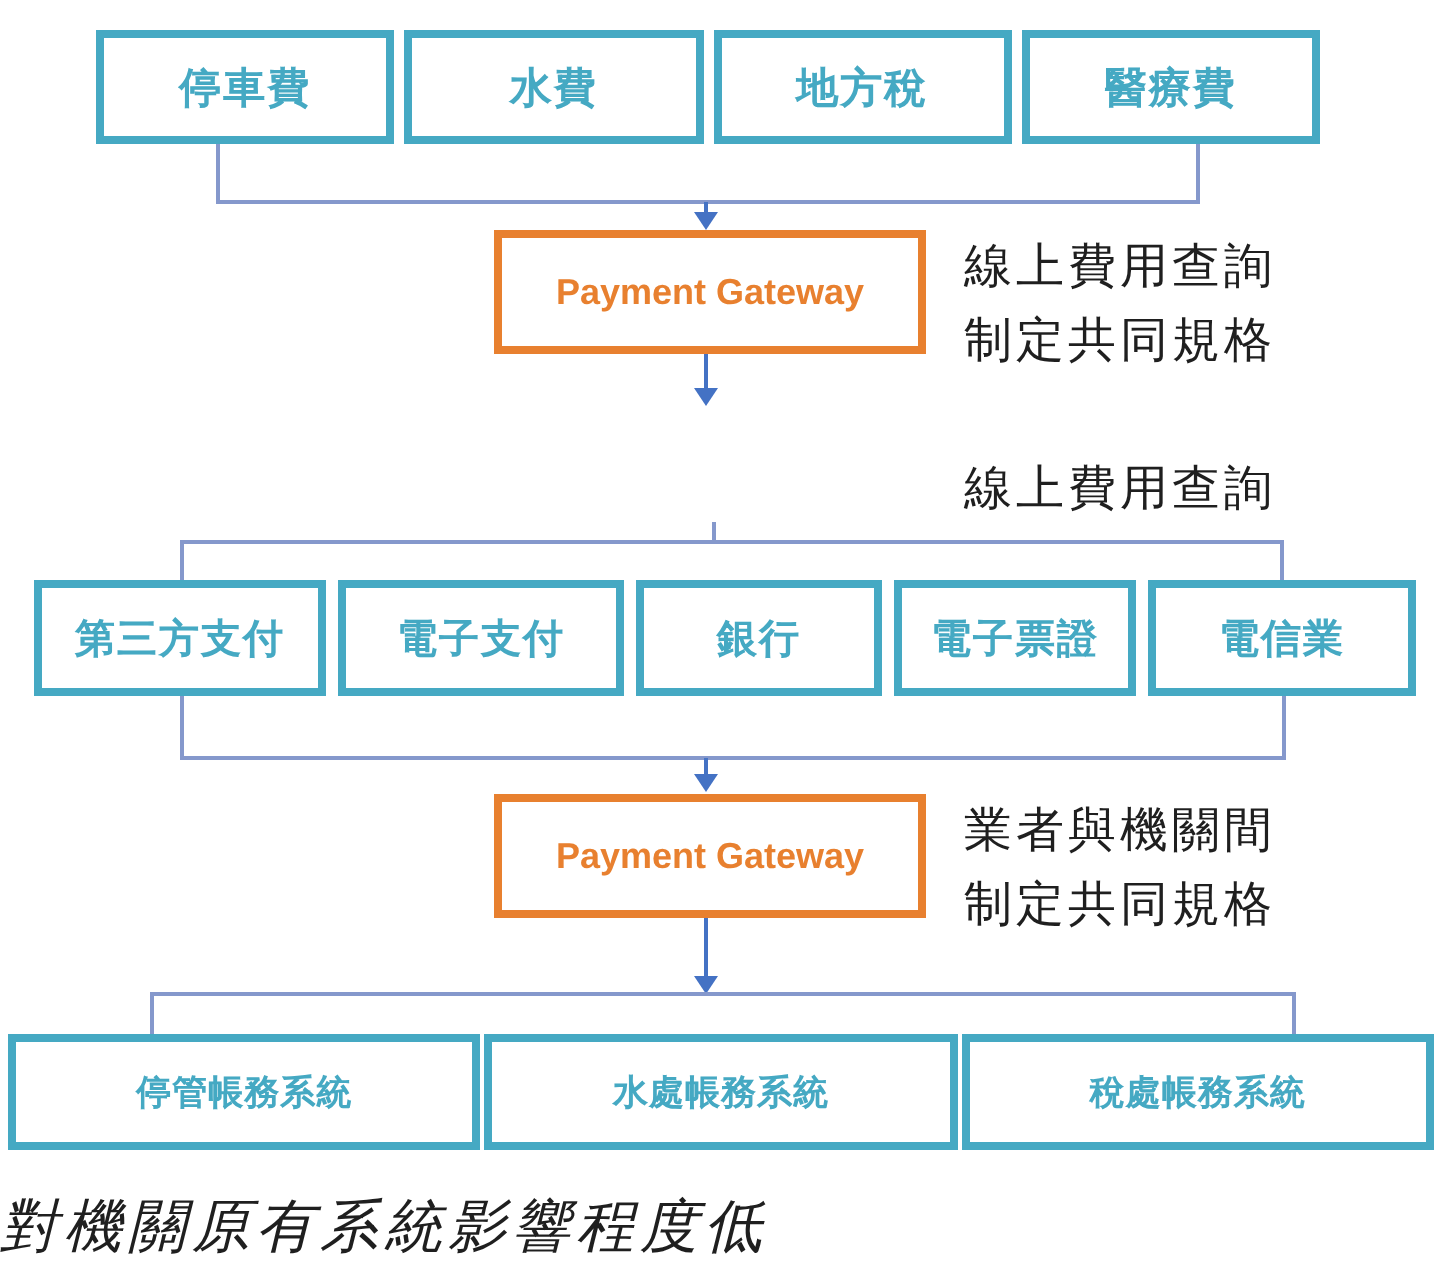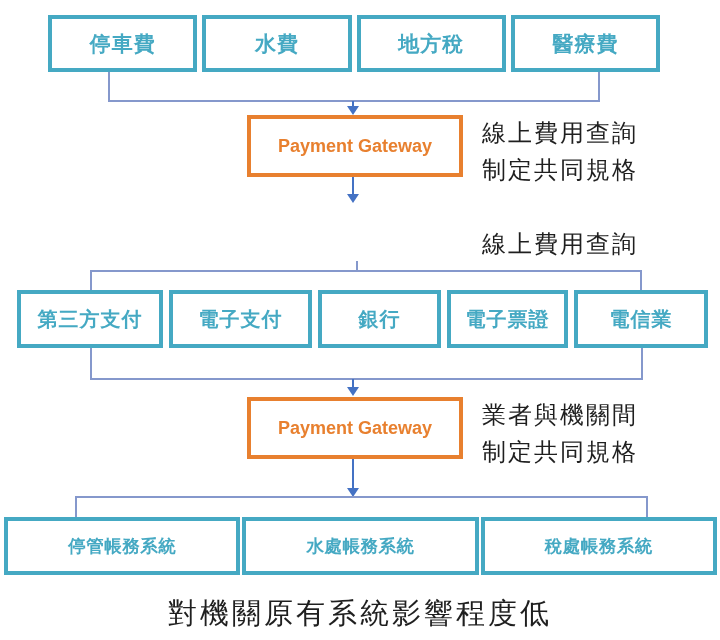--- a/index.html
+++ b/index.html
@@ -63,24 +63,25 @@
     letter-spacing: 2px;
     white-space: nowrap;
   }
   .note1 { left: 482px; top: 115px; }
   .note2 { left: 482px; top: 226px; }
   .note3 { left: 482px; top: 397px; }
 
   .caption {
     position: absolute;
     left: 0; top: 594px; width: 720px;
-    text-align: center;
+    text-align: left;
     color: var(--text-dark);
     font-size: 29px;
     letter-spacing: 3px;
+    font-style: italic;
   }
 
   .vline { position: absolute; width: 2px; background: var(--line-blue); }
   .hline { position: absolute; height: 2px; background: var(--line-blue); }
   .stem  { position: absolute; width: 2px; background: var(--arrow-blue); }
   .ahead {
     position: absolute; width: 0; height: 0;
     border-left: 6px solid transparent;
     border-right: 6px solid transparent;
     border-top: 9px solid var(--arrow-blue);

